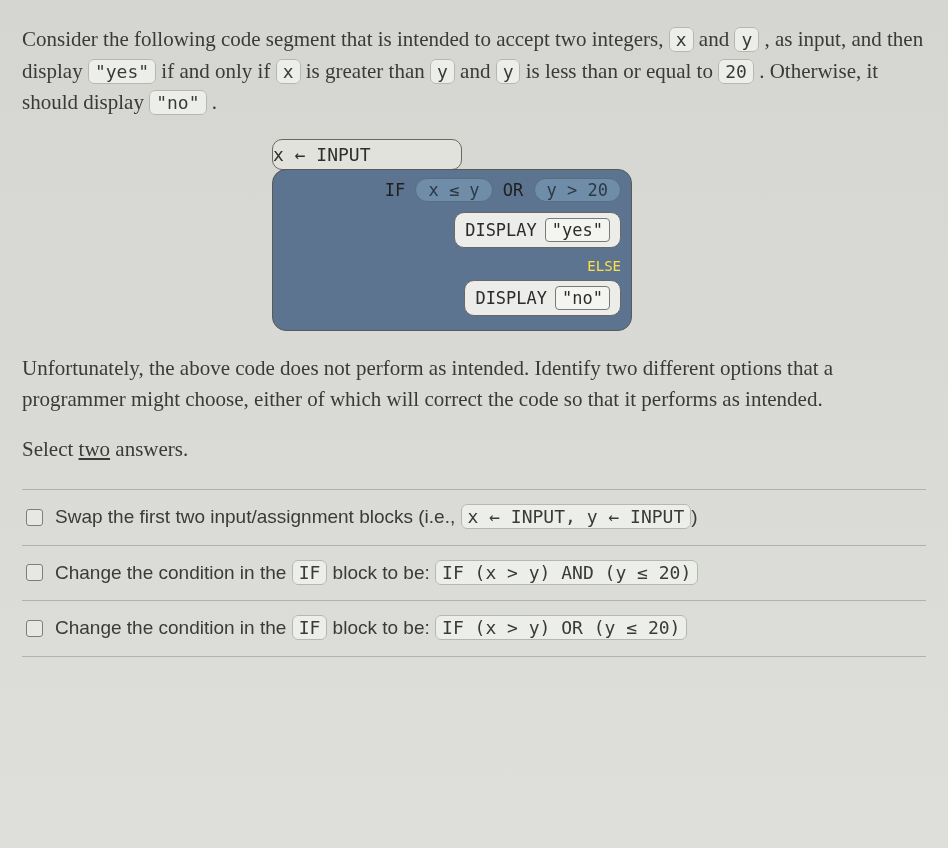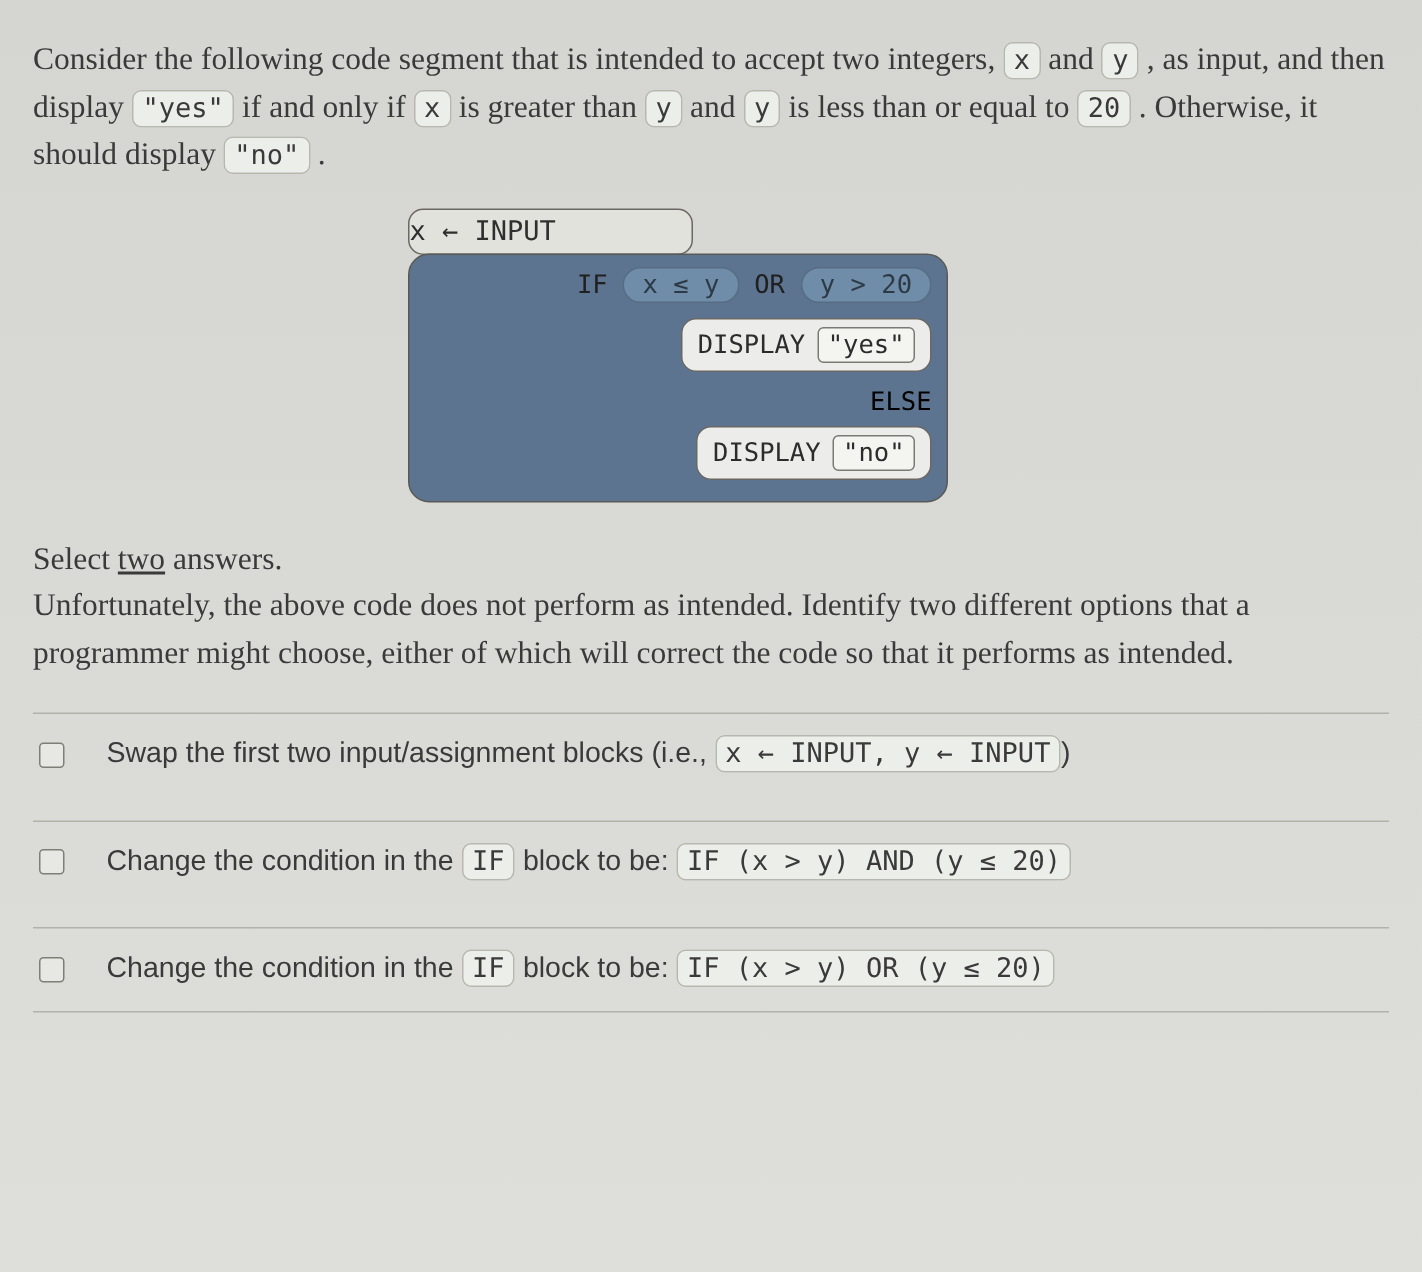--- a/index.html
+++ b/index.html
@@ -74,33 +74,32 @@
     margin: 4px 0 4px 12px;
     font-size: 17px;
   }
   .disp-arg {
     background:#f4f5f0;
     border:1.5px solid #7a7a74;
     border-radius:4px;
     padding: 1px 6px;
     font-family: Menlo, Consolas, monospace;
   }
-  .else-label { font-size:17px; margin: 6px 0 2px 4px; color:#000000; }
+  .else-label { font-size:14px; margin: 6px 0 2px 4px; color:#fde047; }
   .under { text-decoration: underline; }
   .answers { margin-top: 24px; }
   .answer-row {
     border-top: 1px solid #b2b2aa;
     padding: 14px 4px;
     display: flex;
     align-items: center;
-    gap: 28px;
+    gap: 12px;
     font-family: -apple-system, Helvetica, Arial, sans-serif;
     font-size: 19px;
     color:#3a3a3a;
-    margin-top:16px;
   }
   .answer-row:last-child { border-bottom: 1px solid #b2b2aa; }
   .chk {
     width: 17px; height: 17px;
     border: 1.5px solid #7e7e78;
     border-radius: 3px;
     background: #e7e8e3;
     flex-shrink: 0;
     cursor: pointer;
   }
@@ -145,25 +144,25 @@
         <span class="disp-arg">"yes"</span>
       </div>
       <div class="else-label">ELSE</div>
       <div class="disp-row">
         <span>DISPLAY</span>
         <span class="disp-arg">"no"</span>
       </div>
     </div>
   </div>
 
+  <div class="q-text">Unfortunately, the above code does not perform as intended. Identify two different options that a programmer might choose, either of which will correct the code so that it performs as intended.</div>
+
   <div class="q-text" style="margin-top:18px;">
     <span>Select </span><span class="under">two</span><span> answers.</span>
   </div>
-
-  <div class="q-text">Unfortunately, the above code does not perform as intended. Identify two different options that a programmer might choose, either of which will correct the code so that it performs as intended.</div>
 
   <div class="answers">
 
     <div class="answer-row">
       <div class="chk"></div>
       <div class="answer-text">
         <span>Swap the first two input/assignment blocks (i.e., </span><span class="inline-code">x ← INPUT, y ← INPUT</span><span>)</span>
       </div>
     </div>
 

